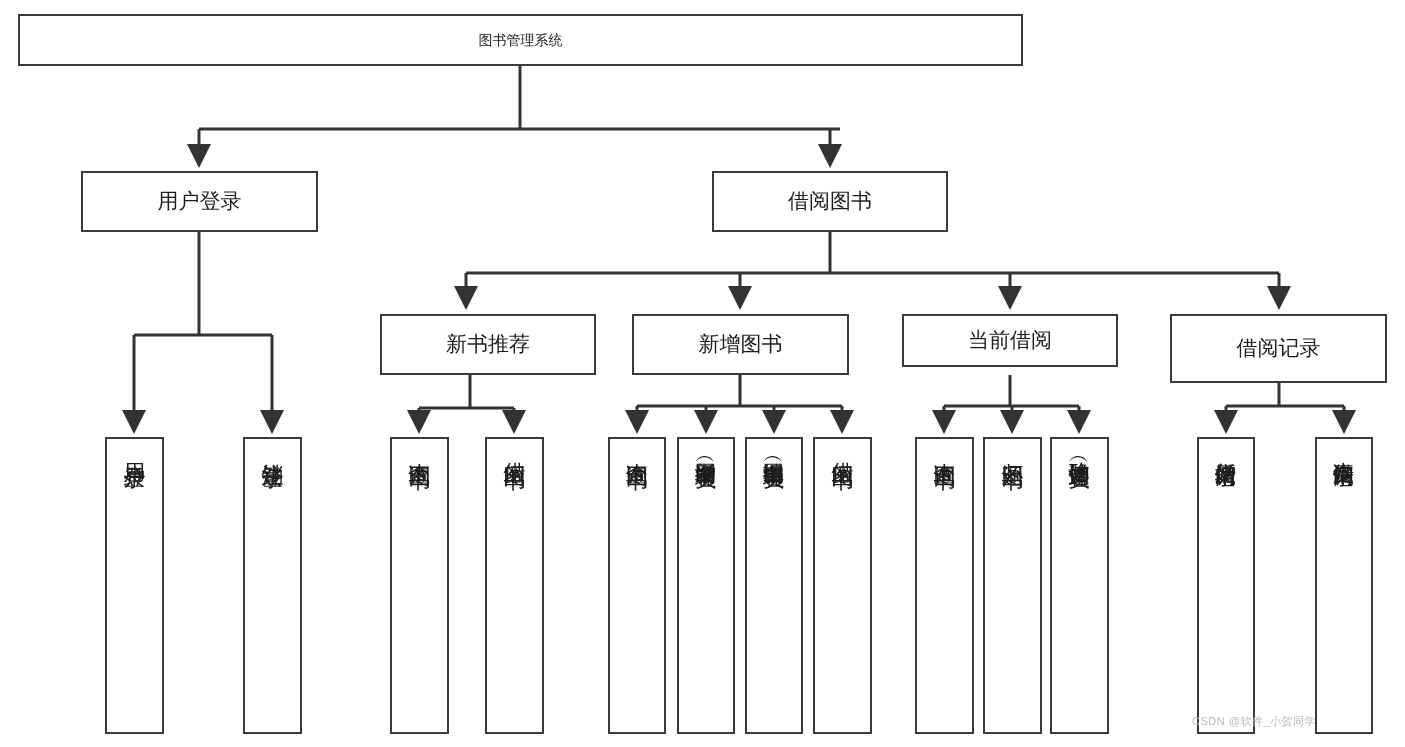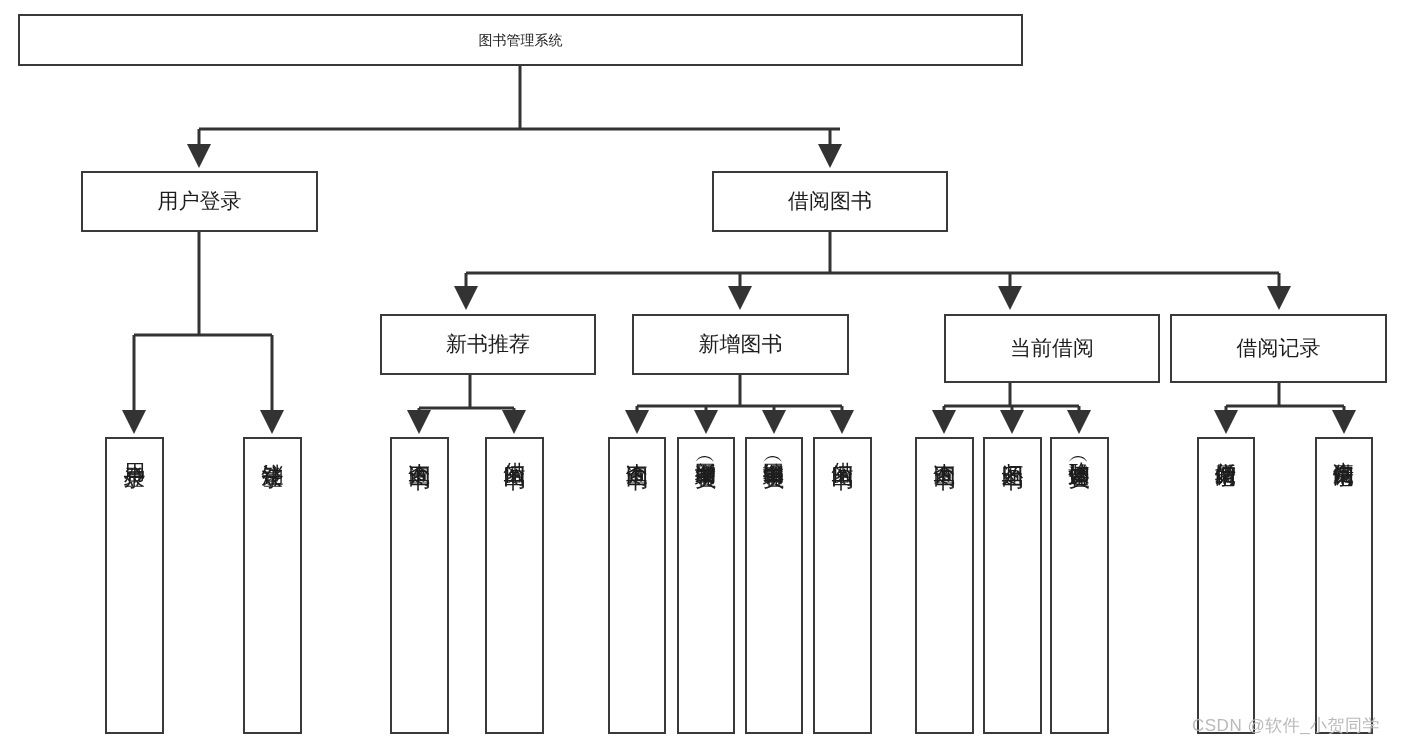--- a/index.html
+++ b/index.html
@@ -45,21 +45,21 @@
     font-size:22px;
     letter-spacing:2px;
     line-height:1;
     white-space:nowrap;
   }
   .node.v.tall .lbl{font-size:21px;letter-spacing:1px;}
 
   #watermark{
     position:absolute;
     left:1192px;top:714px;
-    font-size:17px;
+    font-size:11px;
     color:#b9b9b9;
     white-space:nowrap;
     letter-spacing:0.5px;
     pointer-events:none;
   }
 </style>
 </head>
 <body>
 
 <div id="diagram-root">
@@ -125,21 +125,21 @@
   <div class="node h" style="left:712px;top:171px;width:236px;height:61px;">
     <span class="lbl">借阅图书</span>
   </div>
 
   <div class="node h" style="left:380px;top:314px;width:216px;height:61px;">
     <span class="lbl">新书推荐</span>
   </div>
   <div class="node h" style="left:632px;top:314px;width:217px;height:61px;">
     <span class="lbl">新增图书</span>
   </div>
-  <div class="node h" style="left:944px;top:314px;width:216px;height:69px;">
+  <div class="node h" style="left:902px;top:314px;width:216px;height:53px;">
     <span class="lbl">当前借阅</span>
   </div>
   <div class="node h" style="left:1170px;top:314px;width:217px;height:69px;">
     <span class="lbl">借阅记录</span>
   </div>
 
   <div class="node v" style="left:105px;top:437px;width:59px;height:297px;">
     <span class="lbl">用户登录</span>
   </div>
   <div class="node v" style="left:243px;top:437px;width:59px;height:297px;">

